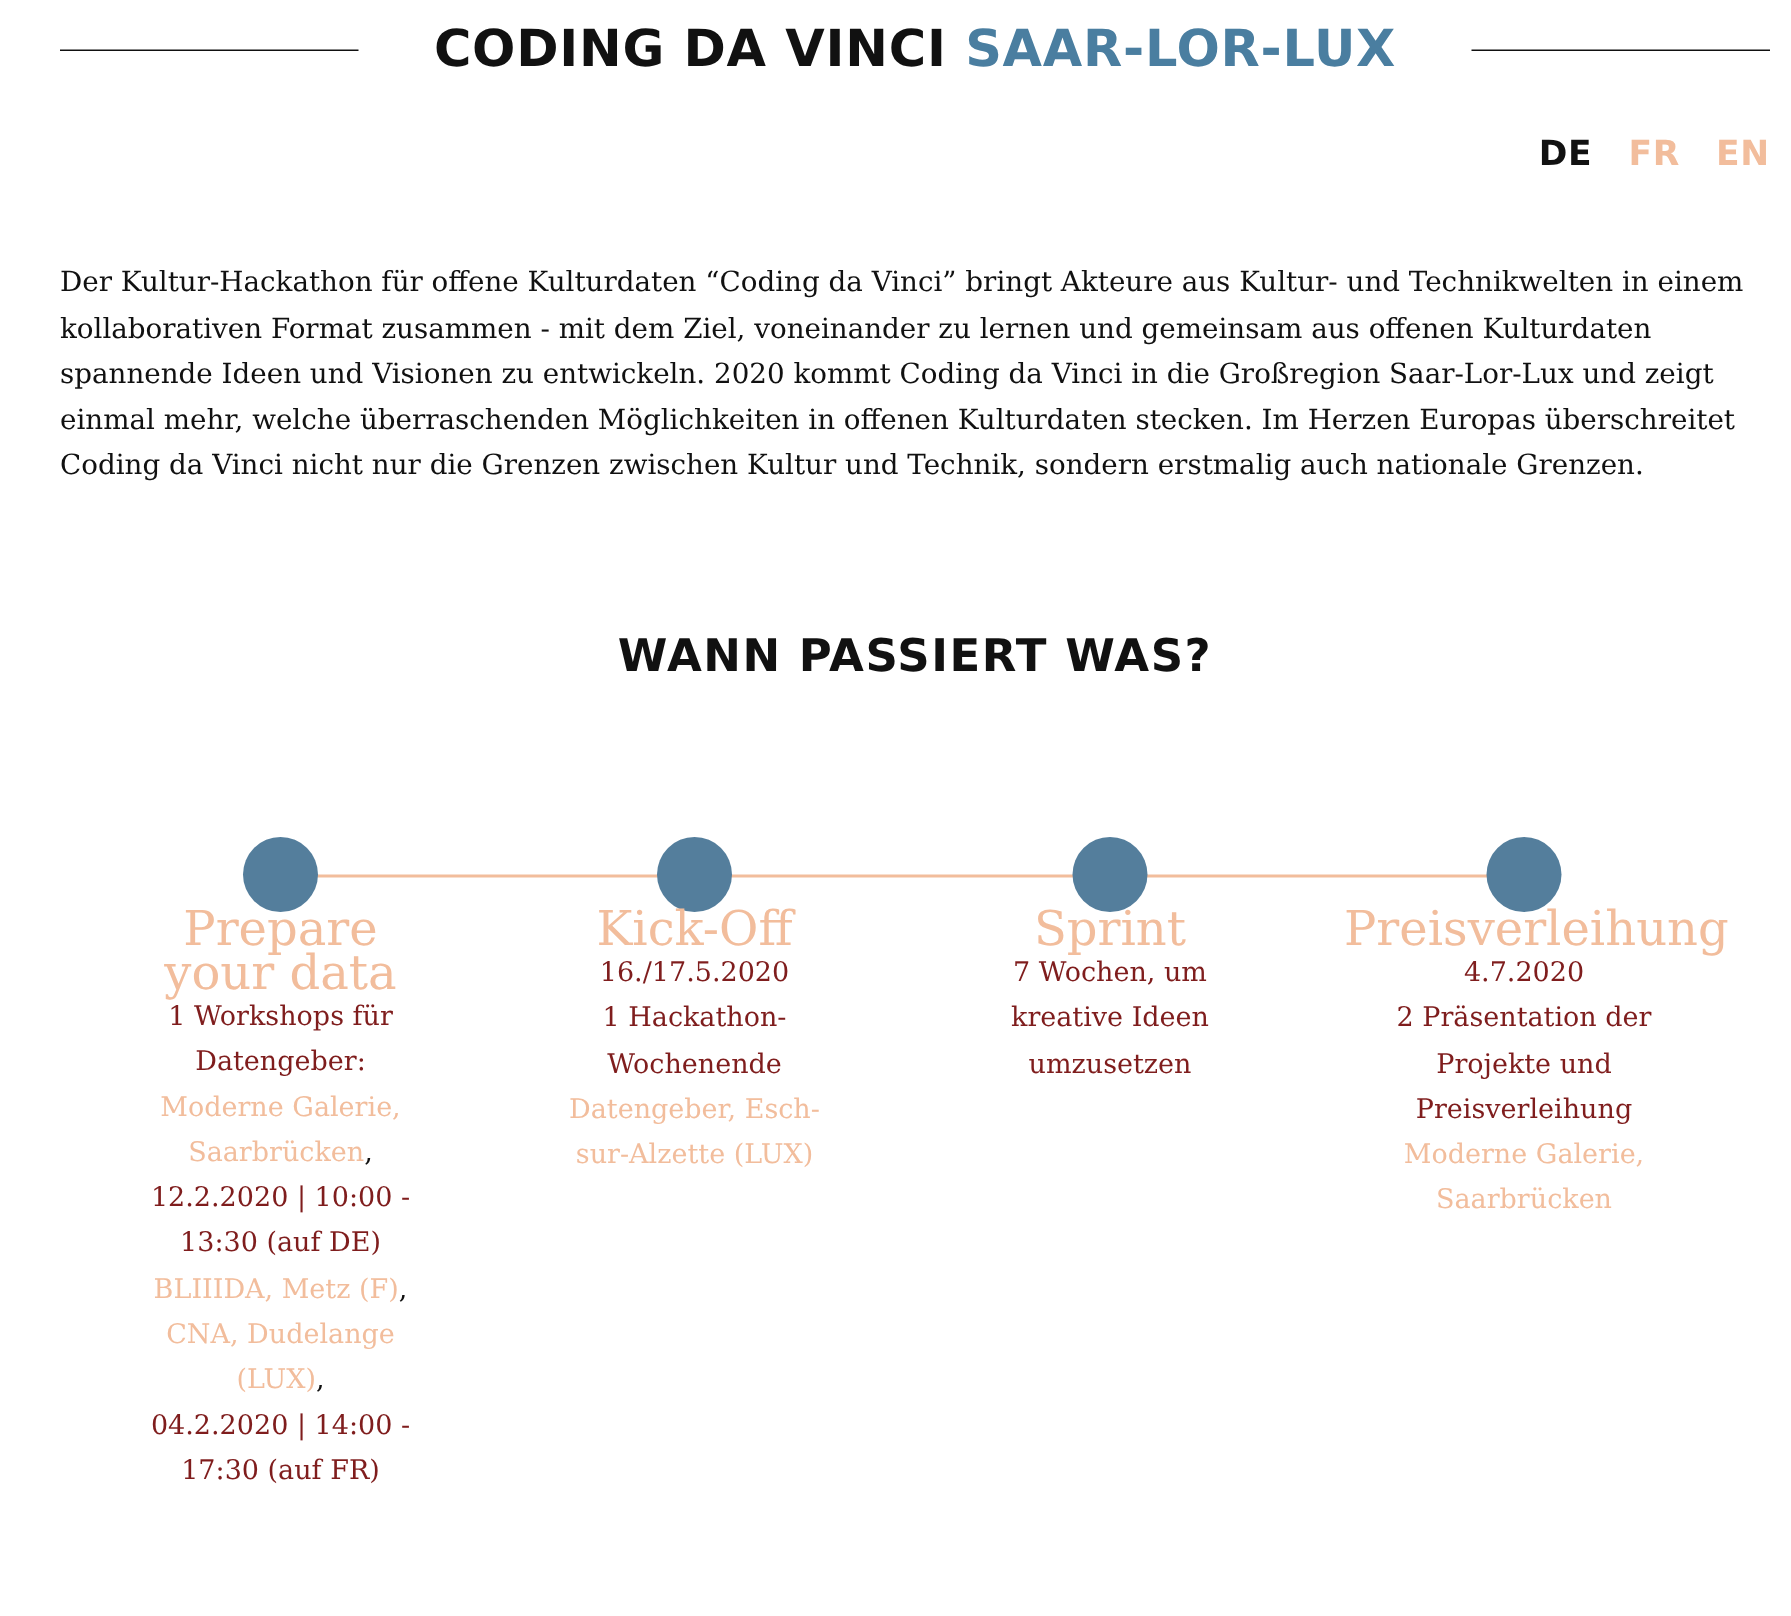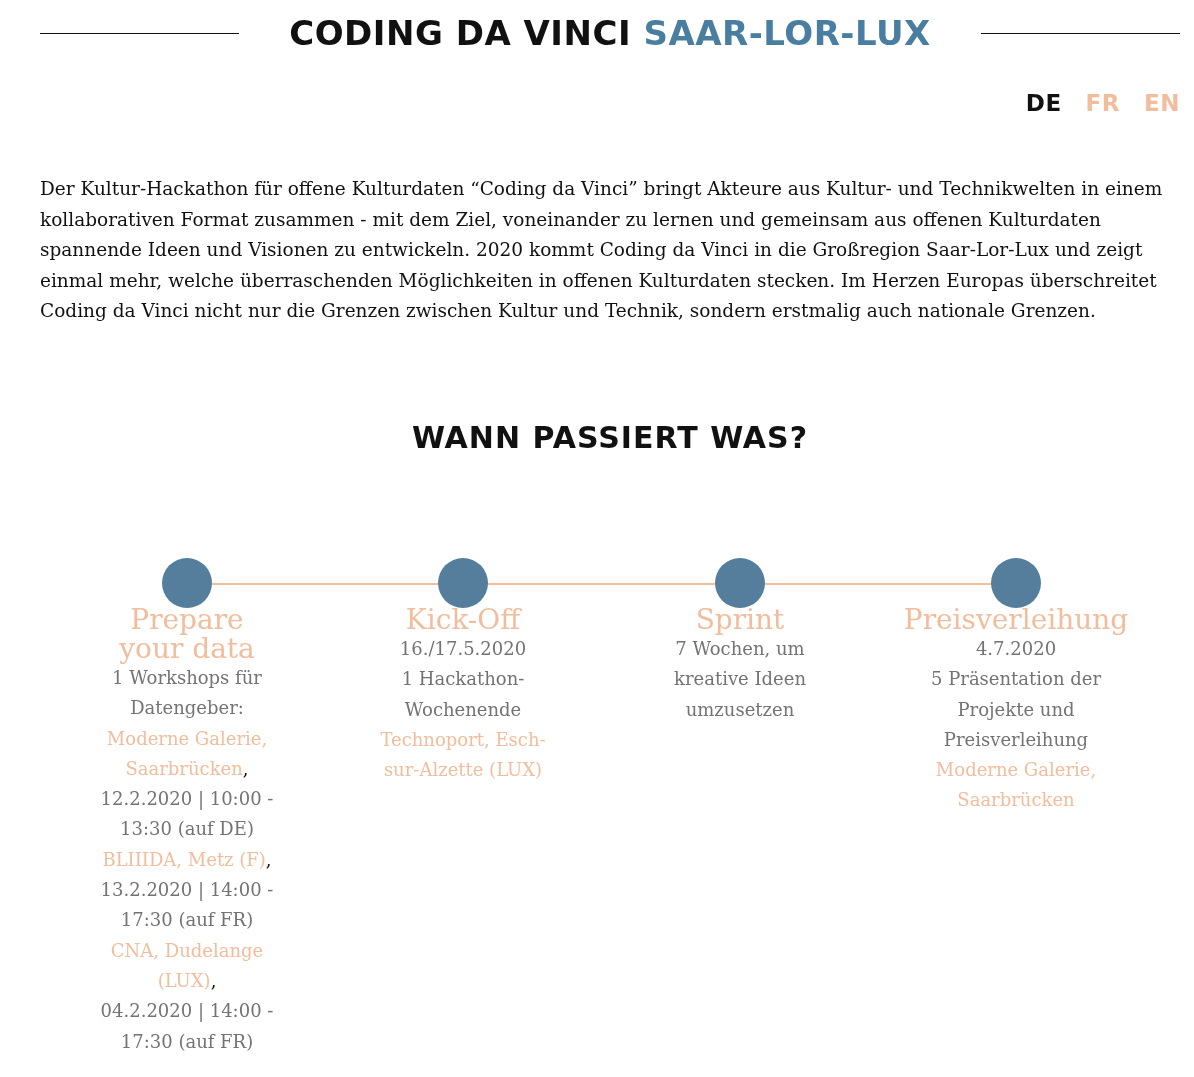--- a/index.html
+++ b/index.html
@@ -45,23 +45,23 @@
     }
     .node {
       position: absolute; top: 558px; width: 50px; height: 50px; border-radius: 50%;
       background: #547e9c;
     }
     .step {
       position: absolute; top: 605px; width: 240px; text-align: center;
       font-family: "DejaVu Serif", serif; font-size: 18px; line-height: 30.3px;
     }
     .step .step-title {
-      display: block; color: #f2bd9c; font-size: 28px; line-height: 29px;
+      display: block; color: #f2bd9c; font-size: 32px; line-height: 29px;
     }
-    .step .step-text { color: #737373; }
+    .step .step-text { color: #7f1d1d; }
     .step .loc { color: #f2bd9c; }
     .step .block { display: block; }
   </style>
 </head>
 <body>
 
 <div class="title-row">
   <div class="rule"></div>
   <h1 class="site-title">
     <span>Coding da Vinci</span>
@@ -87,37 +87,36 @@
 <div class="step" style="left:67px; width:240px;">
   <span class="step-title" style="padding:0 40px;">Prepare your data</span>
   <span class="block step-text" style="padding:0 20px;">1 Workshops für Datengeber:</span>
   <span class="block" style="padding:0 30px;">
     <a class="loc">Moderne Galerie, Saarbrücken</a><span>,</span>
   </span>
   <span class="block step-text" style="padding:0 30px;">12.2.2020 | 10:00 - 13:30 (auf DE)</span>
   <span class="block">
     <a class="loc">BLIIIDA, Metz (F)</a><span>,</span>
   </span>
-  <span class="block step-text" style="padding:0 30px;">13.2.2020 | 14:00 - 17:30 (auf FR)</span>
   <span class="block" style="padding:0 40px;">
     <a class="loc">CNA, Dudelange (LUX)</a><span>,</span>
   </span>
   <span class="block step-text" style="padding:0 30px;">04.2.2020 | 14:00 - 17:30 (auf FR)</span>
 </div>
 
 <div class="step" style="left:343px;">
   <span class="step-title">Kick-Off</span>
   <span class="block step-text">16./17.5.2020</span>
   <span class="block step-text" style="padding:0 50px;">1 Hackathon-Wochenende</span>
-  <a class="block loc" style="padding:0 30px;">Technoport, Esch-sur-Alzette (LUX)</a>
+  <a class="block loc" style="padding:0 30px;">Datengeber, Esch-sur-Alzette (LUX)</a>
 </div>
 
 <div class="step" style="left:620px;">
   <span class="step-title">Sprint</span>
   <span class="block step-text" style="padding:0 42px;">7 Wochen, um kreative Ideen umzusetzen</span>
 </div>
 
 <div class="step" style="left:896px;">
   <span class="step-title">Preisverleihung</span>
   <span class="block step-text">4.7.2020</span>
-  <span class="block step-text" style="padding:0 22px;">5 Präsentation der Projekte und Preisverleihung</span>
+  <span class="block step-text" style="padding:0 22px;">2 Präsentation der Projekte und Preisverleihung</span>
   <a class="block loc" style="padding:0 22px;">Moderne Galerie, Saarbrücken</a>
 </div>
 
 </body></html>

